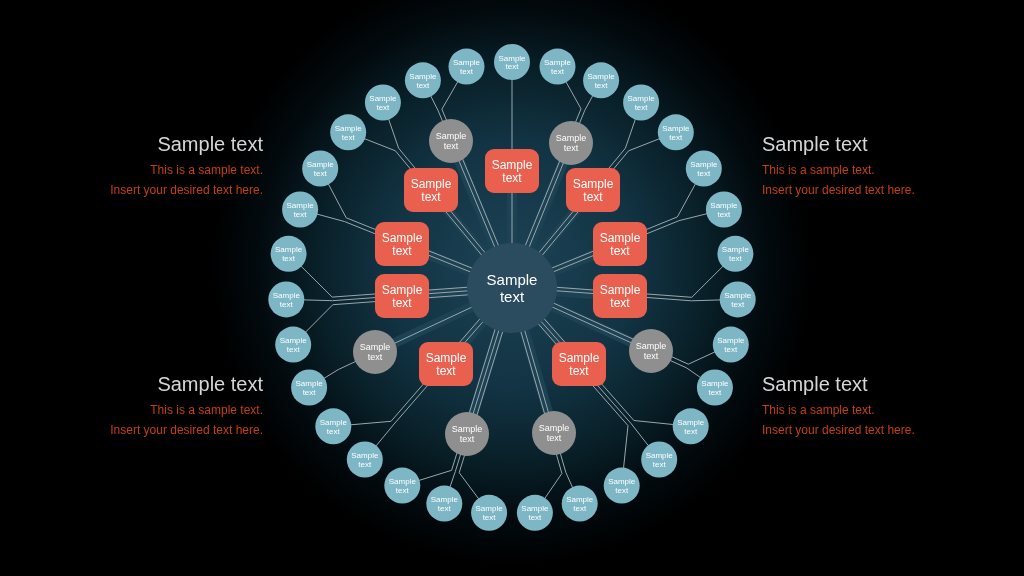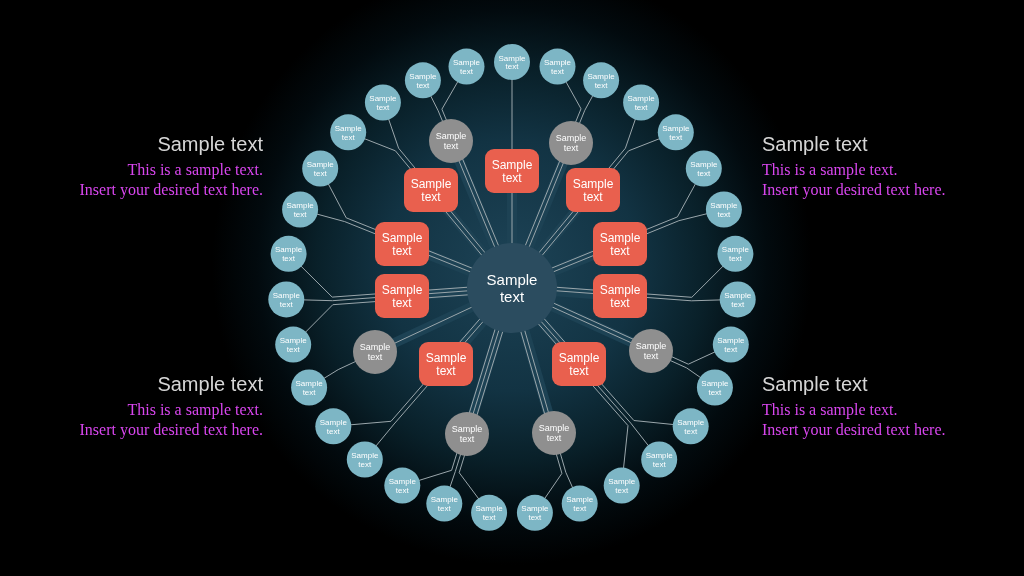--- a/index.html
+++ b/index.html
@@ -8,21 +8,21 @@
     font-family:"Liberation Sans",sans-serif;
   }
   .glow{
     position:absolute;left:0;top:0;width:1024px;height:576px;
     background:radial-gradient(circle 300px at 512px 265px,
       #1d4356 0%, #123343 42%, #092029 65%, #020a0e 85%, #000000 100%);
   }
   svg#diagram{position:absolute;left:0;top:0;font-family:"Liberation Sans",sans-serif;}
   .corner{position:absolute;color:#d9d9d9;}
   .corner .title{font-size:20px;line-height:24px;margin:0 0 4px 0;color:#d6d6d6;}
-  .corner .body{font-size:16px;line-height:20px;color:#d946ef;font-family:Liberation Serif, serif;}
+  .corner .body{font-size:12px;line-height:20px;color:#c2410c;}
   .corner.tl{left:39px;top:132px;width:224px;text-align:right;}
   .corner.tr{left:762px;top:132px;width:240px;text-align:left;}
   .corner.bl{left:39px;top:372px;width:224px;text-align:right;}
   .corner.br{left:762px;top:372px;width:240px;text-align:left;}
 </style>
 </head>
 <body>
 
 <div class="slide">
   <div class="glow"></div>

